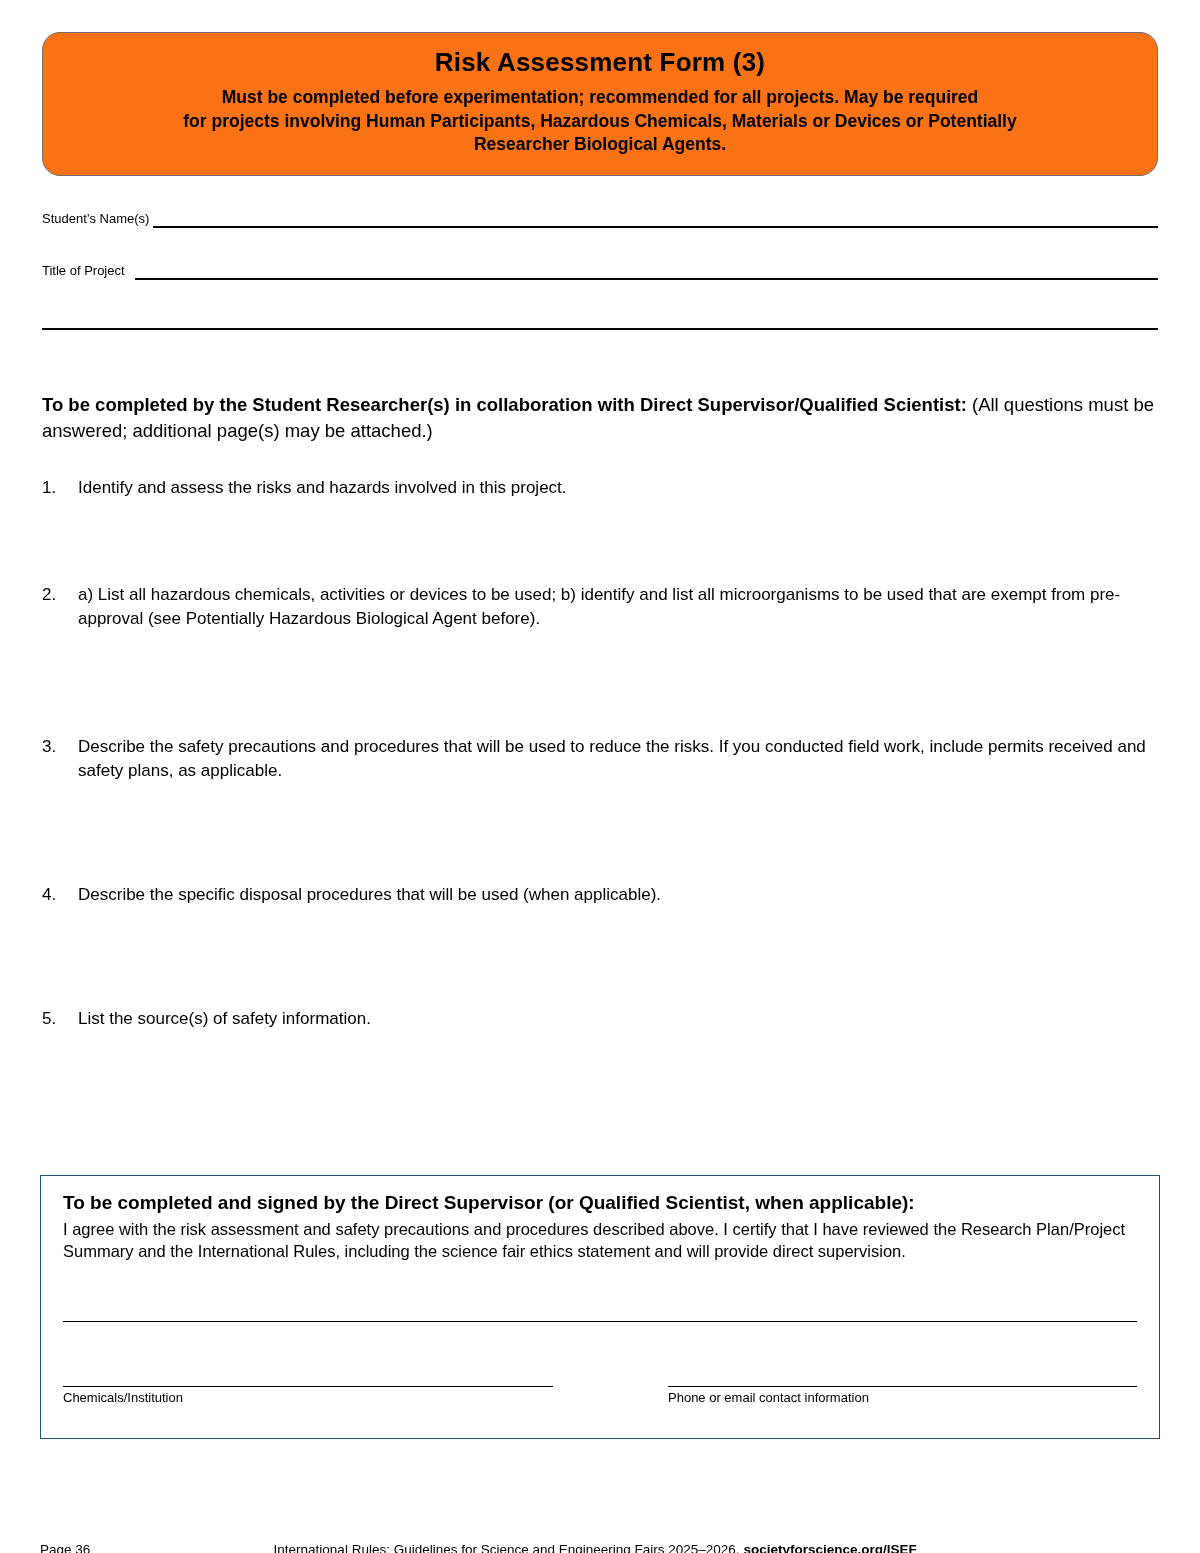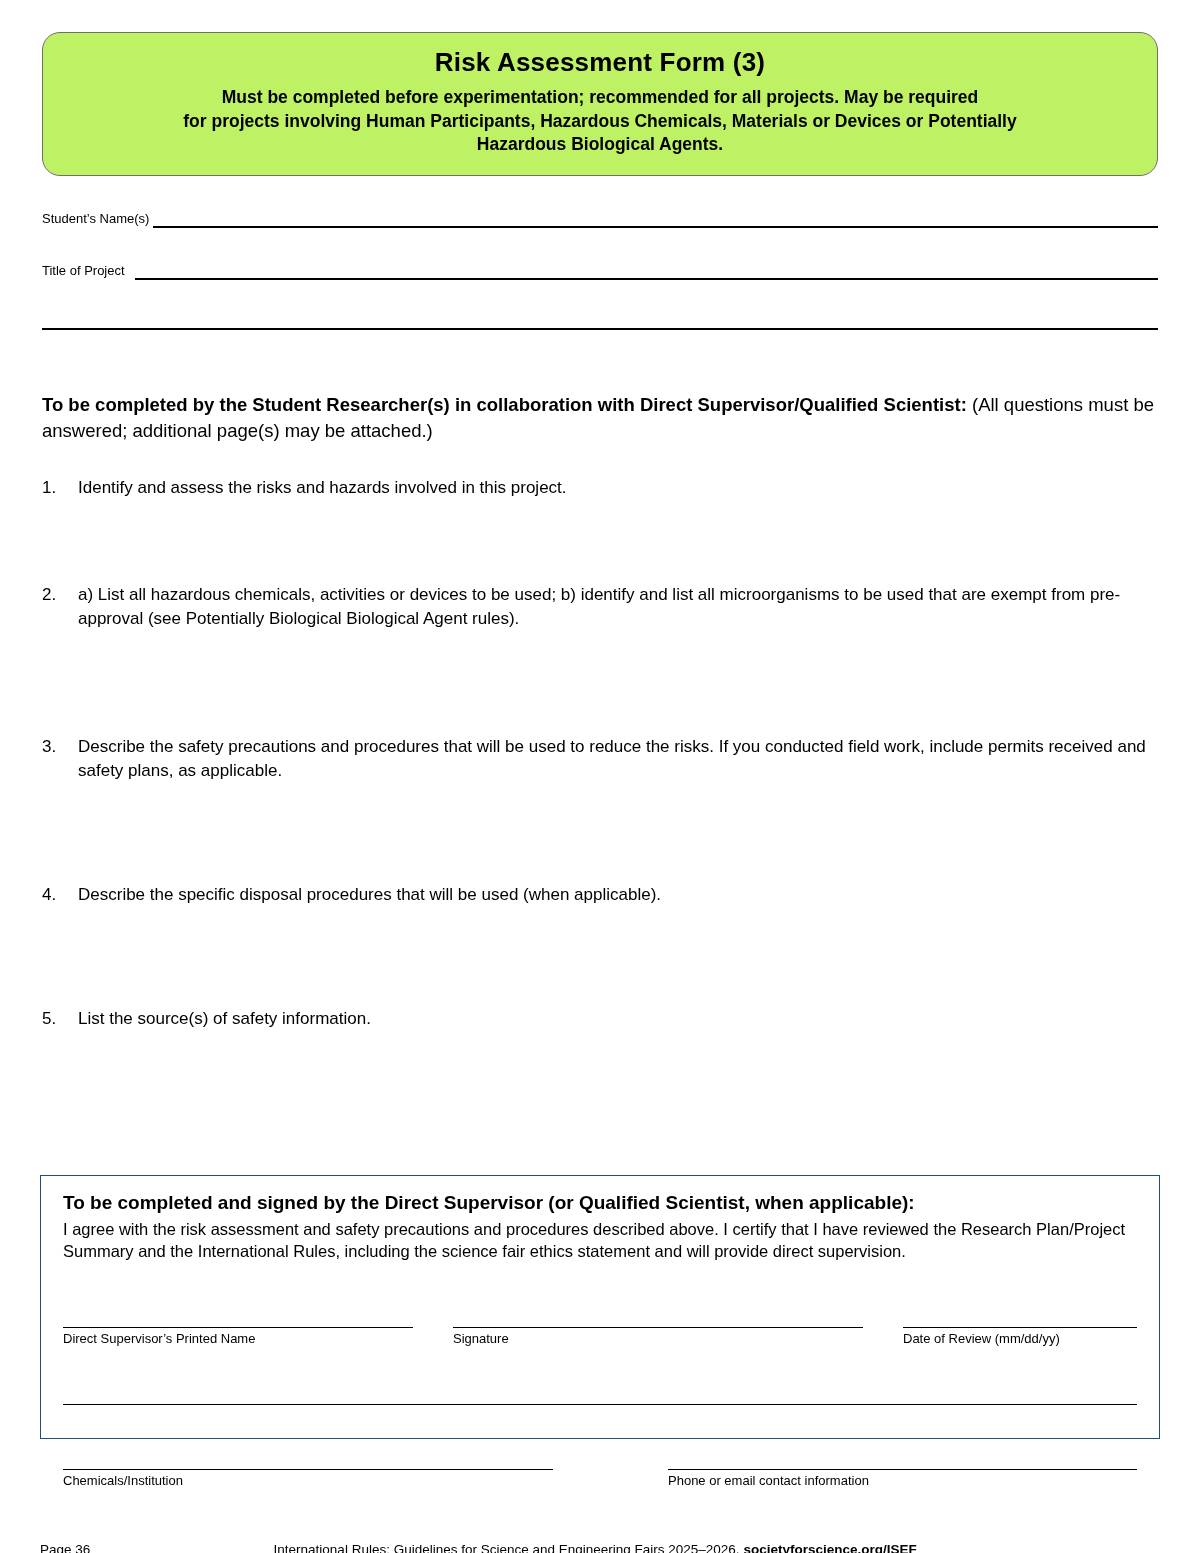--- a/index.html
+++ b/index.html
@@ -21,21 +21,21 @@
     height: 1553px;
     box-sizing: border-box;
     padding: 0 42px;
   }
 
   
   .banner {
     margin-top: 32px;
     border: 1.5px solid #6f6f6f;
     border-radius: 18px;
-    background: #bef264;
+    background: #f97316;
     padding: 14px 40px 18px 40px;
     text-align: center;
   }
   .banner-title {
     font-size: 26px;
     font-weight: bold;
     letter-spacing: .2px;
     margin-bottom: 8px;
   }
   .banner-sub {
@@ -165,21 +165,21 @@
 </head>
 <body>
 
 <div class="page">
 
   <div class="banner">
     <div class="banner-title">Risk Assessment Form (3)</div>
     <div class="banner-sub">
       <span>Must be completed before experimentation; recommended for all projects. May be required</span><br>
       <span>for projects involving Human Participants, Hazardous Chemicals, Materials or Devices or Potentially</span><br>
-      <span>Hazardous Biological Agents.</span>
+      <span>Researcher Biological Agents.</span>
     </div>
   </div>
 
   <div class="field-row">
     <span class="field-label">Student’s Name(s)</span>
     <span class="field-rule"></span>
   </div>
 
   <div class="field-row">
     <span class="field-label">Title of Project</span>
@@ -191,54 +191,40 @@
     <b>To be completed by the Student Researcher(s) in collaboration with Direct Supervisor/Qualified Scientist:</b><span> (All questions must be answered; additional page(s) may be attached.)</span>
   </div>
 
   <ol class="questions">
     <li class="q1">
       <span class="q-num">1.</span>
       <span class="q-text">Identify and assess the risks and hazards involved in this project.</span>
     </li>
     <li class="q2">
       <span class="q-num">2.</span>
-      <span class="q-text">a) List all hazardous chemicals, activities or devices to be used; b) identify and list all microorganisms to be used that are exempt from pre-approval (see Potentially Biological Biological Agent rules).</span>
+      <span class="q-text">a) List all hazardous chemicals, activities or devices to be used; b) identify and list all microorganisms to be used that are exempt from pre-approval (see Potentially Hazardous Biological Agent before).</span>
     </li>
     <li class="q3">
       <span class="q-num">3.</span>
       <span class="q-text">Describe the safety precautions and procedures that will be used to reduce the risks. If you conducted field work, include permits received and safety plans, as applicable.</span>
     </li>
     <li class="q4">
       <span class="q-num">4.</span>
       <span class="q-text">Describe the specific disposal procedures that will be used (when applicable).</span>
     </li>
     <li class="q5">
       <span class="q-num">5.</span>
       <span class="q-text">List the source(s) of safety information.</span>
     </li>
   </ol>
 
   <div class="sup-box">
     <div class="sup-title">To be completed and signed by the Direct Supervisor (or Qualified Scientist, when applicable):</div>
     <div class="sup-body">I agree with the risk assessment and safety precautions and procedures described above. I certify that I have reviewed the Research Plan/Project Summary and the International Rules, including the science fair ethics statement and will provide direct supervision.</div>
 
-    <div class="sig-row">
-      <div class="sig-cell c1">
-        <div class="sig-line"></div>
-        <div class="sig-cap">Direct Supervisor’s Printed Name</div>
-      </div>
-      <div class="sig-cell c2">
-        <div class="sig-line"></div>
-        <div class="sig-cap">Signature</div>
-      </div>
-      <div class="sig-cell c3">
-        <div class="sig-line"></div>
-        <div class="sig-cap">Date of Review (mm/dd/yy)</div>
-      </div>
-    </div>
 
     <div class="exp-row">
       <div class="exp-line"></div>
     </div>
 
     <div class="pos-row">
       <div class="sig-cell p1">
         <div class="sig-line"></div>
         <div class="sig-cap">Chemicals/Institution</div>
       </div>

